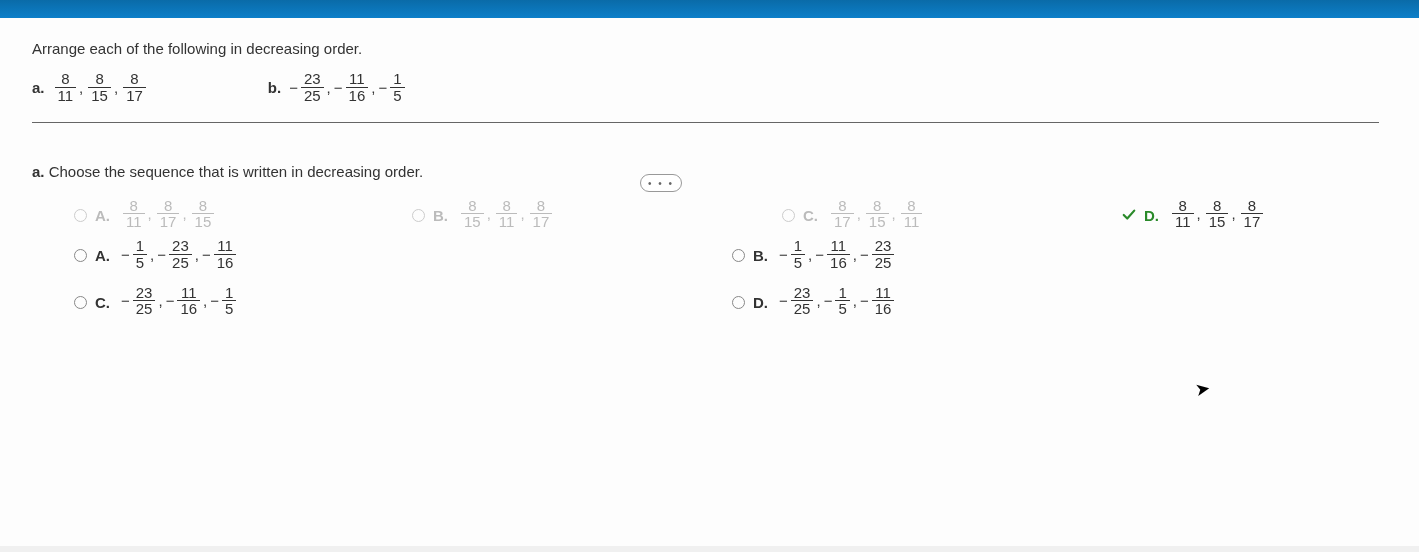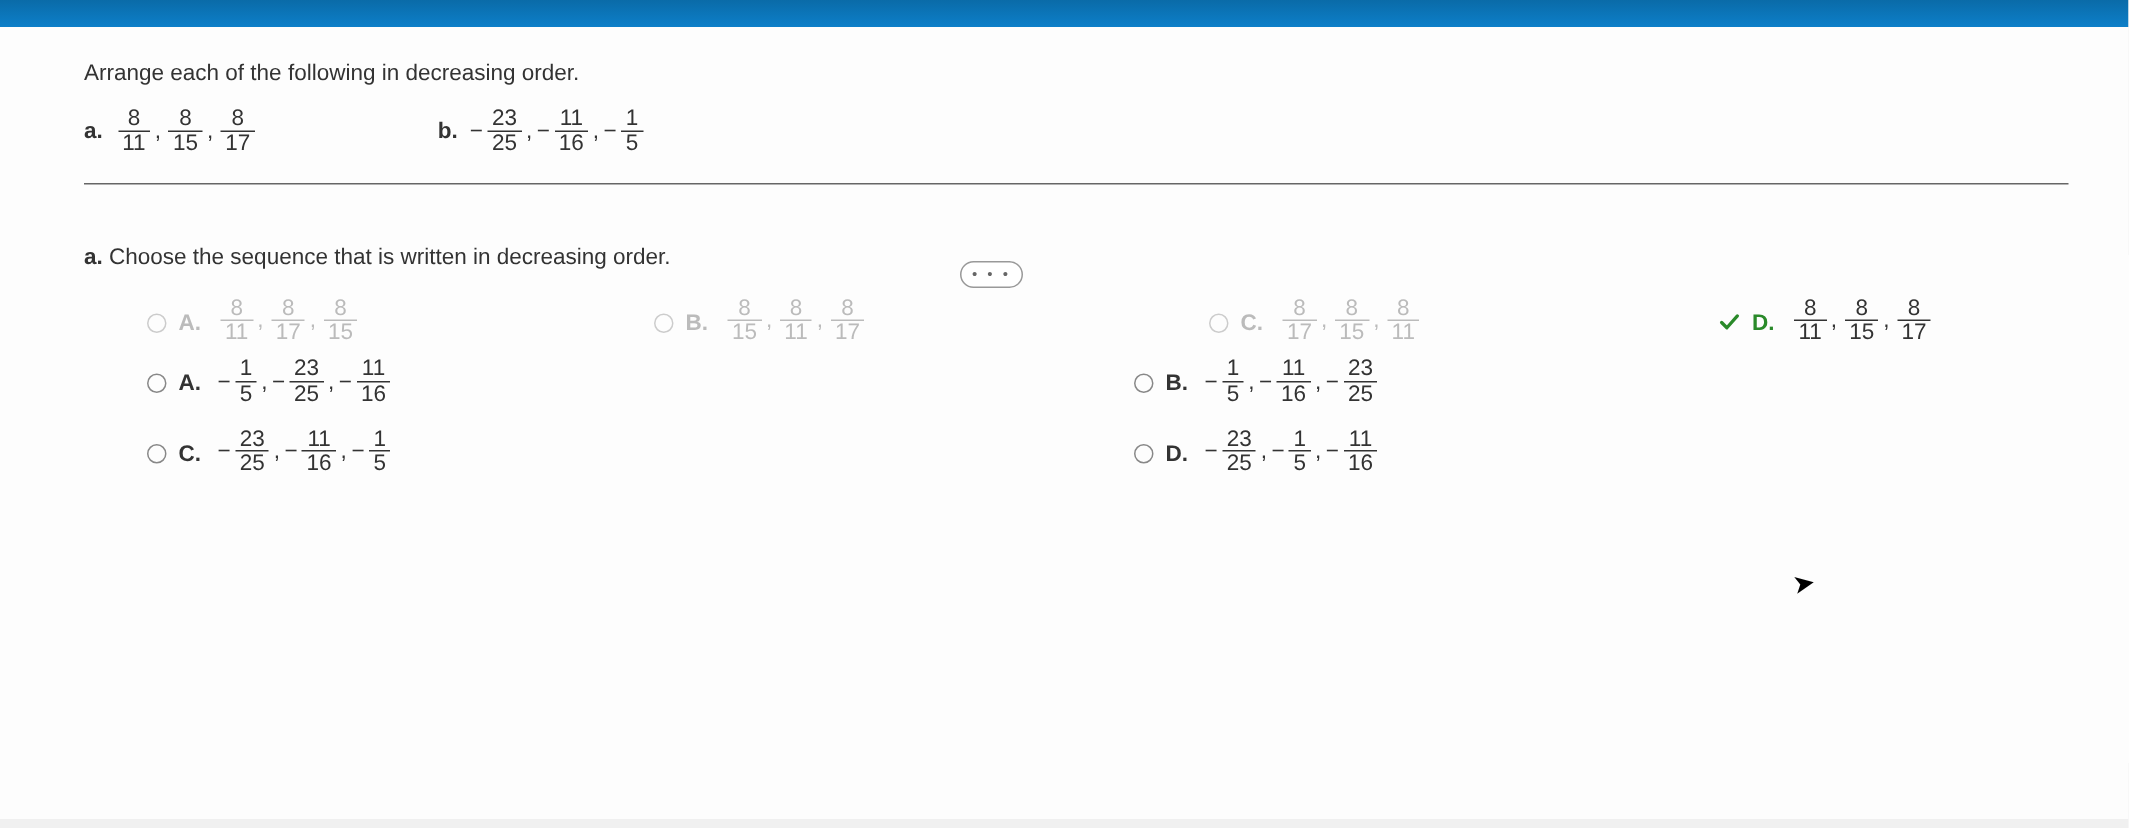--- a/index.html
+++ b/index.html
@@ -11,21 +11,21 @@
     width: 1419px;
     height: 552px;
     overflow: hidden;
   }
   .topbar {
     height: 18px;
     background: linear-gradient(to bottom, #0a6ba8, #0d7fc9);
   }
   .content {
     background: #fdfdfd;
-    padding: 22px 0 0 56px;
+    padding: 22px 0 0 32px;
     height: 528px;
     position: relative;
   }
   .prompt { margin-bottom: 14px; }
   .given-row {
     display: flex;
     gap: 120px;
     align-items: center;
     margin-bottom: 18px;
   }

